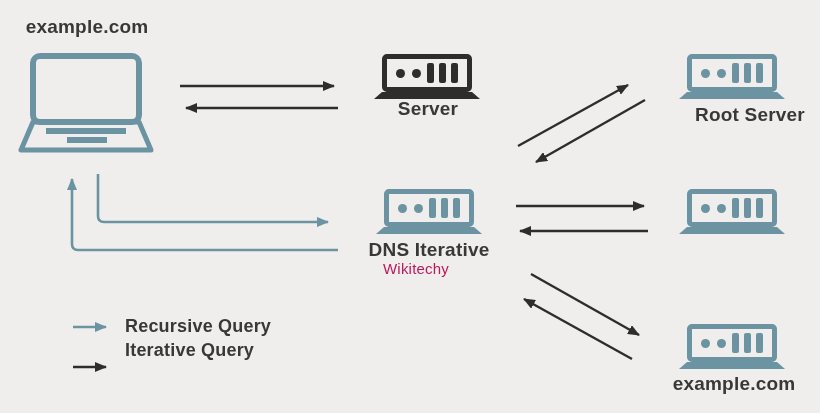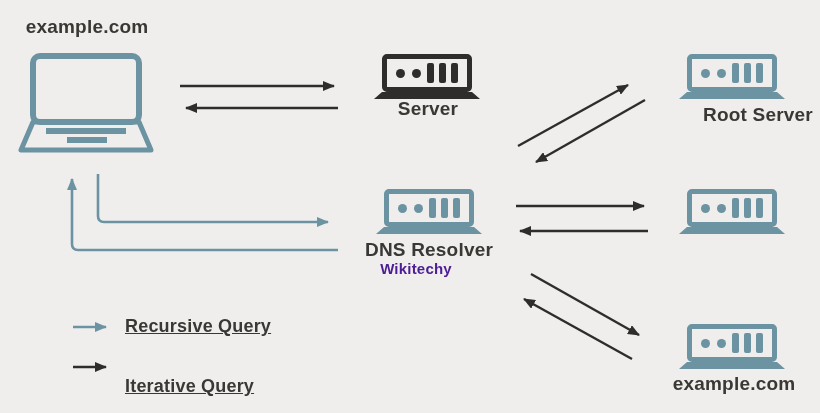--- a/index.html
+++ b/index.html
@@ -17,25 +17,25 @@
   .label {
     position: absolute;
     transform: translateX(-50%);
     white-space: nowrap;
     color: #3a3835;
     font-size: 19px;
     font-weight: 600;
     letter-spacing: 0.2px;
   }
   .label.watermark {
-    color: #4c1d95;
+    color: #be185d;
     font-size: 15px;
-    font-weight: 700;
+    font-weight: 400;
   }
-  .label.legend-text { font-size: 18px; transform: none; text-decoration: underline; }
+  .label.legend-text { font-size: 18px; transform: none; }
 
   
   .server-icon { position: absolute; width: 106px; height: 45px; --c: #6b93a1; }
   .server-icon.black { --c: #2e2d2b; }
   .srv-box {
     position: absolute; left: 8px; top: 0;
     width: 90px; height: 38px; box-sizing: border-box;
     border: 5px solid var(--c); border-radius: 5px;
     display: flex; align-items: center;
   }
@@ -119,35 +119,35 @@
       <span class="srv-dot"></span>
       <span class="srv-dot"></span>
       <span class="srv-bars">
           <i></i>
           <i></i>
           <i></i>
         </span>
     </div>
     <div class="srv-base"></div>
   </div>
-  <div class="label" style="left:750px; top:104px;margin-left:8px;">Root Server</div>
+  <div class="label" style="left:750px; top:104px;">Root Server</div>
 
   <div class="server-icon" style="left:376px; top:189px;">
     <div class="srv-box">
       <span class="srv-dot"></span>
       <span class="srv-dot"></span>
       <span class="srv-bars">
           <i></i>
           <i></i>
           <i></i>
         </span>
     </div>
     <div class="srv-base"></div>
   </div>
-  <div class="label" style="left:429px; top:239px;">DNS Resolver</div>
+  <div class="label" style="left:429px; top:239px;">DNS Iterative</div>
   <div class="label watermark" style="left:416px; top:260px;">Wikitechy</div>
 
   <div class="server-icon" style="left:679px; top:189px;">
     <div class="srv-box">
       <span class="srv-dot"></span>
       <span class="srv-dot"></span>
       <span class="srv-bars">
           <i></i>
           <i></i>
           <i></i>
@@ -164,15 +164,15 @@
           <i></i>
           <i></i>
           <i></i>
         </span>
     </div>
     <div class="srv-base"></div>
   </div>
   <div class="label" style="left:734px; top:373px;">example.com</div>
 
   <div class="label legend-text" style="left:125px; top:316px;">Recursive Query</div>
-  <div class="label legend-text" style="left:125px; top:376px;">Iterative Query</div>
+  <div class="label legend-text" style="left:125px; top:340px;">Iterative Query</div>
 
 </div>
 
 </body></html>

